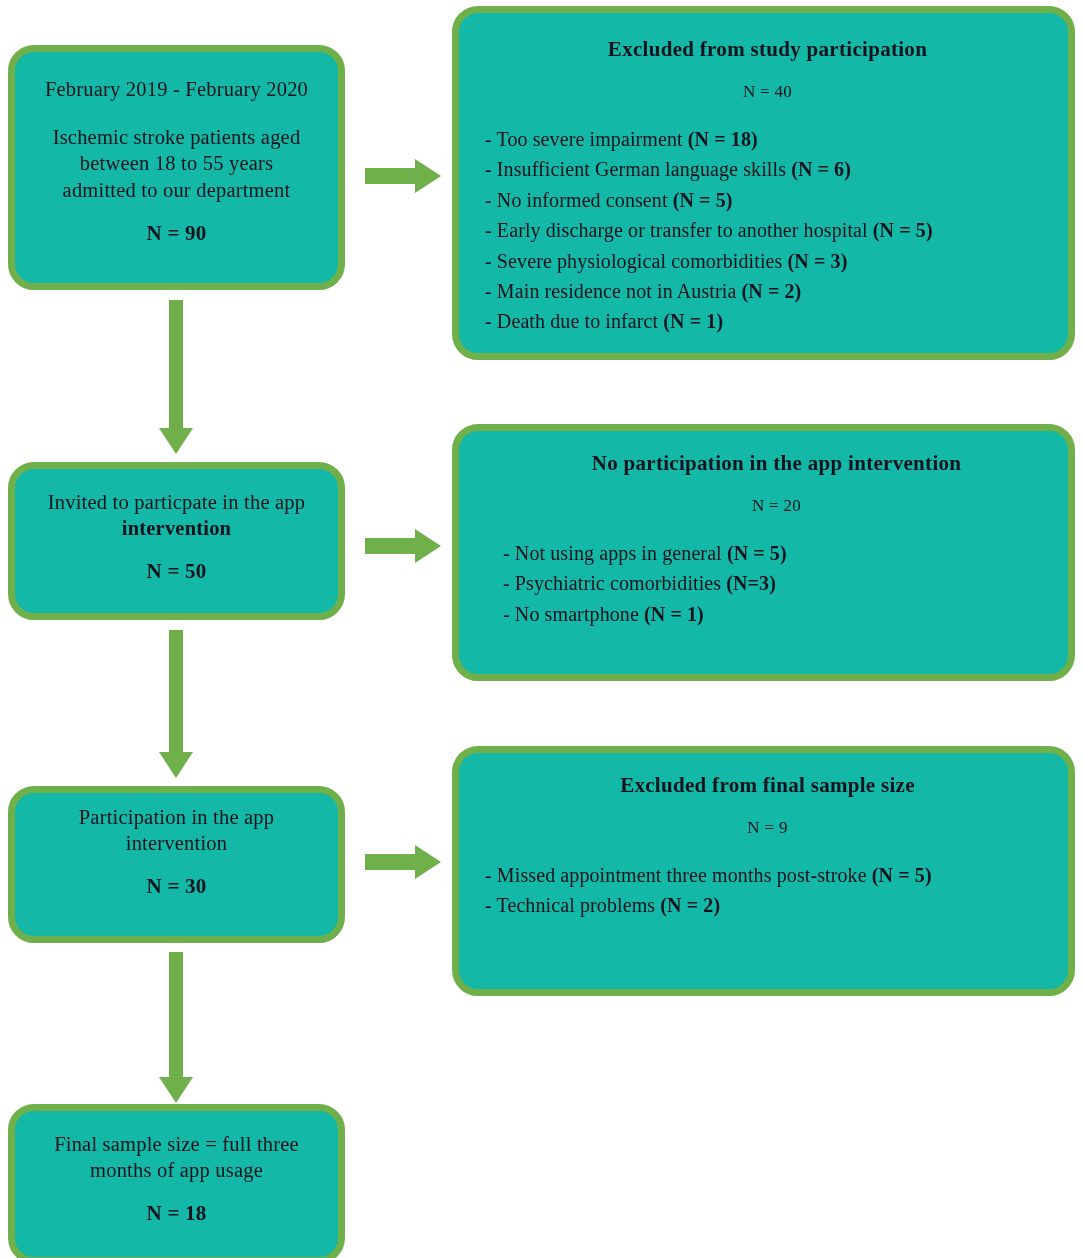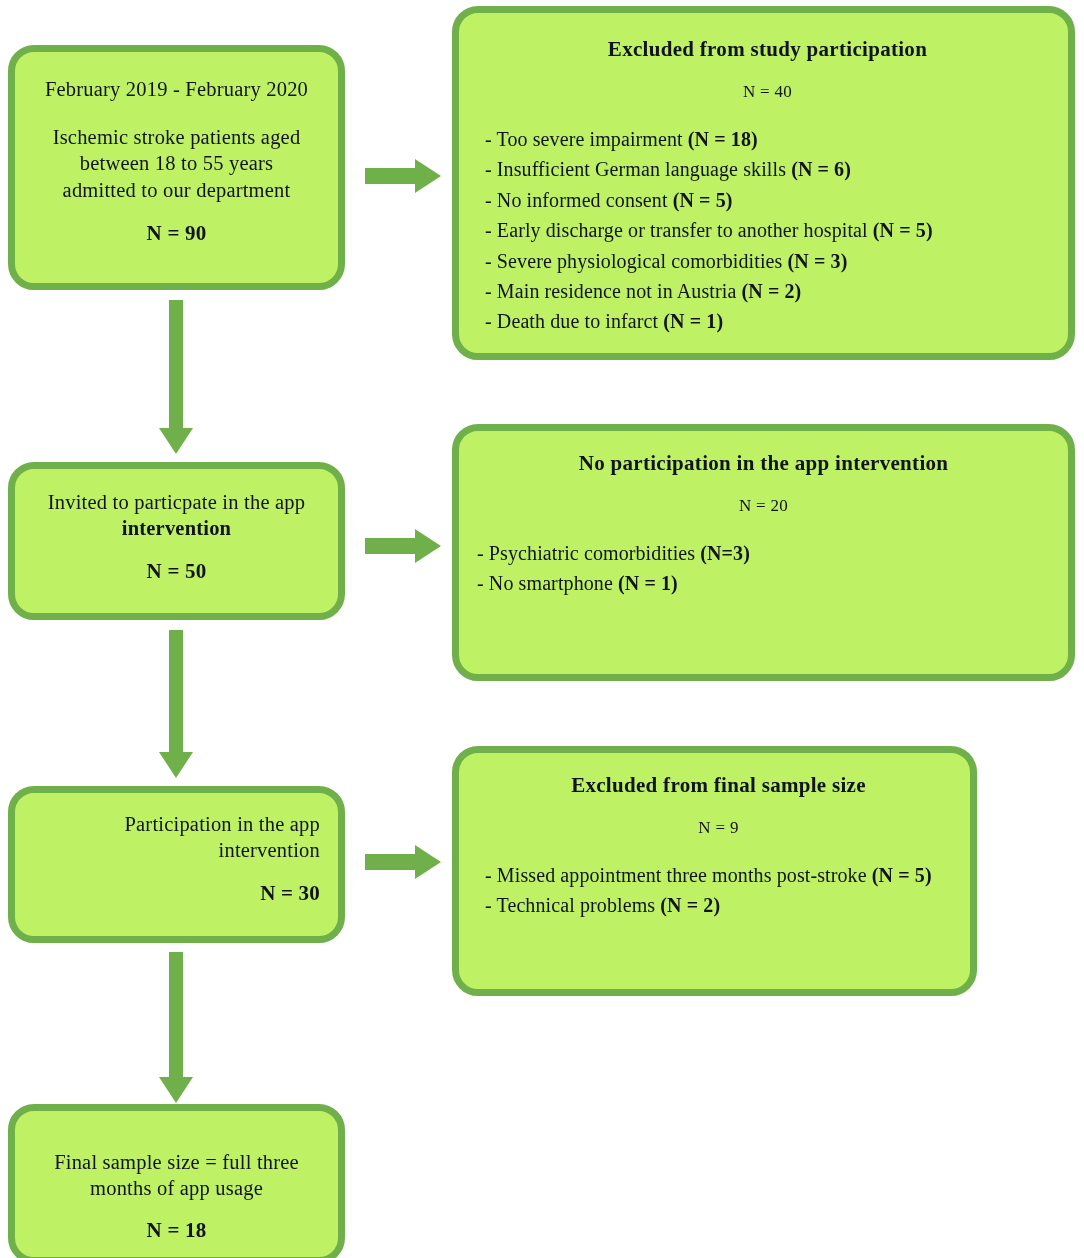--- a/index.html
+++ b/index.html
@@ -11,21 +11,21 @@
     position: relative;
     width: 1084px;
     height: 1258px;
     background: #ffffff;
     font-family: "Liberation Serif", "DejaVu Serif", serif;
     overflow: hidden;
   }
   .box {
     position: absolute;
     box-sizing: border-box;
-    background: #bef264;
+    background: #14b8a6;
     border: 7px solid #70b04a;
     border-radius: 26px;
     color: #11131f;
   }
   .box-inner {
     position: absolute;
     left: 0;
     right: 0;
     top: 0;
     bottom: 0;
@@ -178,52 +178,53 @@
   <div class="box flow-box" style="left:8px; top:462px; width:337px; height:158px;">
     <div class="box-inner" style="padding-top:20px;border-radius:16px;">
       <div class="flow-line"><span class="b">Invited</span><span> to particpate in the </span><span class="b">app</span></div>
       <div class="flow-line b">intervention</div>
       <div class="sp-18"></div>
       <div class="flow-n">N = 50</div>
     </div>
   </div>
 
   <div class="box excl-box" style="left:452px; top:424px; width:623px; height:257px;">
-    <div class="box-inner" style="padding-top:20px; padding-left:18px;">
+    <div class="box-inner" style="padding-top:20px; padding-left:44px;">
       <div class="excl-title">No participation in the app intervention</div>
       <div class="sp-20"></div>
       <div class="excl-n">N = 20</div>
       <div class="sp-22"></div>
       <ul class="excl-list">
+        <li><span>- Not using apps in general </span><span class="cnt">(N = 5)</span></li>
         <li><span>- Psychiatric comorbidities </span><span class="cnt">(N=3)</span></li>
         <li><span>- No smartphone </span><span class="cnt">(N = 1)</span></li>
       </ul>
     </div>
   </div>
 
   <div class="arrow-h" style="left:365px; top:546px;">
     <div class="shaft" style="width:50px;"></div>
     <div class="head" style="left:50px;"></div>
   </div>
 
   <div class="arrow-v" style="left:176px; top:630px;">
     <div class="shaft" style="height:122px;"></div>
     <div class="head" style="top:122px;"></div>
   </div>
 
   <div class="box flow-box" style="left:8px; top:786px; width:337px; height:157px;">
-    <div class="box-inner" style="padding-top:18px;align-items:flex-end;">
+    <div class="box-inner" style="padding-top:11px;">
       <div class="flow-line"><span class="b">Participation</span><span> in the app</span></div>
       <div class="flow-line">intervention</div>
       <div class="sp-18"></div>
       <div class="flow-n">N = 30</div>
     </div>
   </div>
 
-  <div class="box excl-box" style="left:452px; top:746px; width:525px; height:250px;">
+  <div class="box excl-box" style="left:452px; top:746px; width:623px; height:250px;">
     <div class="box-inner" style="padding-top:20px; padding-left:26px;">
       <div class="excl-title">Excluded from final sample size</div>
       <div class="sp-20"></div>
       <div class="excl-n">N = 9</div>
       <div class="sp-22"></div>
       <ul class="excl-list">
         <li><span>- Missed appointment three months post-stroke </span><span class="cnt">(N = 5)</span></li>
         <li><span>- Technical problems </span><span class="cnt">(N = 2)</span></li>
       </ul>
     </div>
@@ -233,21 +234,21 @@
     <div class="shaft" style="width:50px;"></div>
     <div class="head" style="left:50px;"></div>
   </div>
 
   <div class="arrow-v" style="left:176px; top:952px;">
     <div class="shaft" style="height:125px;"></div>
     <div class="head" style="top:125px;"></div>
   </div>
 
   <div class="box flow-box" style="left:8px; top:1104px; width:337px; height:160px;">
-    <div class="box-inner" style="padding-top:20px;margin-top:18px;">
+    <div class="box-inner" style="padding-top:20px;">
       <div class="flow-line"><span class="b">Final sample size</span><span> = full three</span></div>
       <div class="flow-line">months of app usage</div>
       <div class="sp-18"></div>
       <div class="flow-n">N = 18</div>
     </div>
   </div>
 
 </div>
 
 </body></html>

